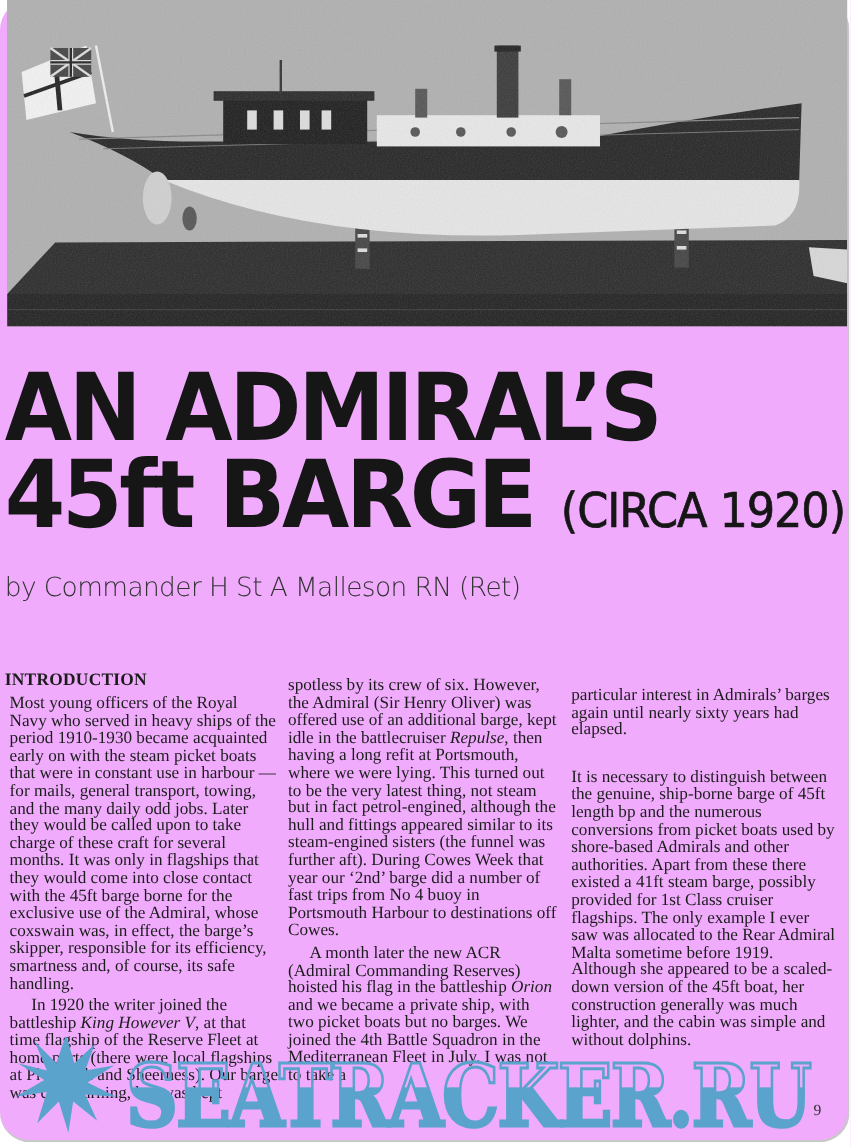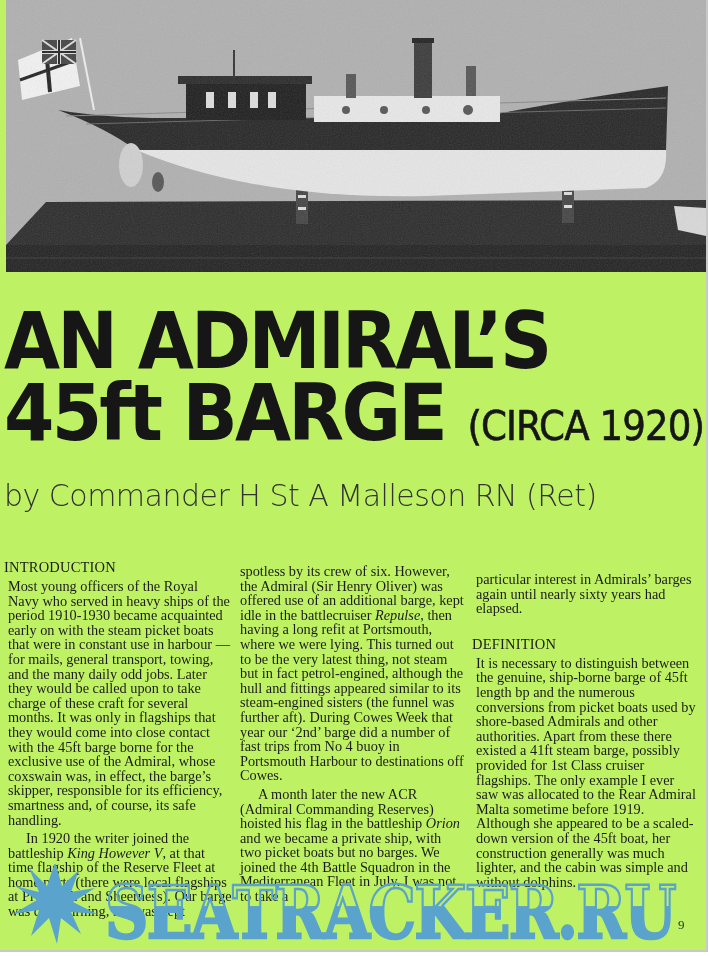--- a/index.html
+++ b/index.html
@@ -4,23 +4,24 @@
   <style>
     html, body { margin: 0; padding: 0; }
     body {
       width: 709px; height: 956px; position: relative; overflow: hidden;
       background: #ffffff;
       font-family: "Liberation Serif", "DejaVu Serif", serif;
       color: #1a1a1a;
     }
     .page {
       position: absolute; left: 0; top: 0; width: 706px; height: 950px;
-      background: #bef264;
+      background: #f0abfc;
       border-right: 2px solid #c8c8c8;
       border-bottom: 2px solid #c8c8c8;
+      border-radius: 25px;
     }
     
     .photo {
       position: absolute; left: 6px; top: 0; width: 700px; height: 272px;
       background: #a8a8a8; overflow: hidden;
     }
     .photo svg { display: block; }
     
     .title {
       position: absolute; left: 4px; top: 305px;
@@ -30,34 +31,34 @@
       transform: scaleX(0.93); transform-origin: left top;
     }
     .title .line { white-space: nowrap; display: block; }
     .title .sub {
       font-size: 40px; letter-spacing: -1px; font-weight: normal;
       -webkit-text-stroke: 0.6px #161616;
     }
     .byline {
       position: absolute; left: 4px; top: 478px;
       font-family: "DejaVu Sans", "Liberation Sans", sans-serif;
-      font-weight: 200; font-size: 30px; color: #333;
+      font-weight: 200; font-size: 22px; color: #333;
       letter-spacing: -0.5px; white-space: nowrap;
       -webkit-text-stroke: 0px;
       font-stretch: condensed;
     }
     
     .col {
       position: absolute; top: 560px;
       font-size: 14.3px; line-height: 14.6px; color: #1c1c1c;
     }
     .col p { margin: 4px; }
     .col .indent { text-indent: 18px; }
     .col h3 {
-      margin: 0; font-size: 14.5px; line-height: 15px; font-weight: normal;
+      margin: 0; font-size: 14.5px; line-height: 15px; font-weight: bold;
       letter-spacing: 0.2px;
     }
     .col1 { left: 4px; width: 232px; }
     .col2 { left: 236px; width: 232px; top: 560px; }
     .col3 { left: 472px; width: 232px; top: 568px; }
     .gap { height: 17px; }
     em { font-style: italic; }
     .page-num {
       position: absolute; left: 678px; top: 917px; font-size: 13px; color: #333;
     }
@@ -157,21 +158,20 @@
   </div>
 
   <div class="col col2">
     <p><span>spotless by its crew of six. However, the Admiral (Sir Henry Oliver) was offered use of an additional barge, kept idle in the battlecruiser </span><em>Repulse</em><span>, then having a long refit at Portsmouth, where we were lying. This turned out to be the very latest thing, not steam but in fact petrol-engined, although the hull and fittings appeared similar to its steam-engined sisters (the funnel was further aft). During Cowes Week that year our ‘2nd’ barge did a number of fast trips from No 4 buoy in Portsmouth Harbour to destinations off Cowes.</span></p>
     <p class="indent"><span>A month later the new ACR (Admiral Commanding Reserves) hoisted his flag in the battleship </span><em>Orion</em><span> and we became a private ship, with two picket boats but no barges. We joined the 4th Battle Squadron in the Mediterranean Fleet in July. I was not to take a</span></p>
   </div>
 
   <div class="col col3">
     <p>particular interest in Admirals’ barges again until nearly sixty years had elapsed.</p>
     <div class="gap"></div>
-    <h3>DEFINITION</h3>
     <p>It is necessary to distinguish between the genuine, ship-borne barge of 45ft length bp and the numerous conversions from picket boats used by shore-based Admirals and other authorities. Apart from these there existed a 41ft steam barge, possibly provided for 1st Class cruiser flagships. The only example I ever saw was allocated to the Rear Admiral Malta sometime before 1919. Although she appeared to be a scaled-down version of the 45ft boat, her construction generally was much lighter, and the cabin was simple and without dolphins.</p>
     <div class="gap"></div>
   </div>
 
   <div class="page-num">9</div>
 </div>
 
 <div class="watermark">
   <svg width="709" height="92" viewBox="0 0 709 92">
     <defs>

